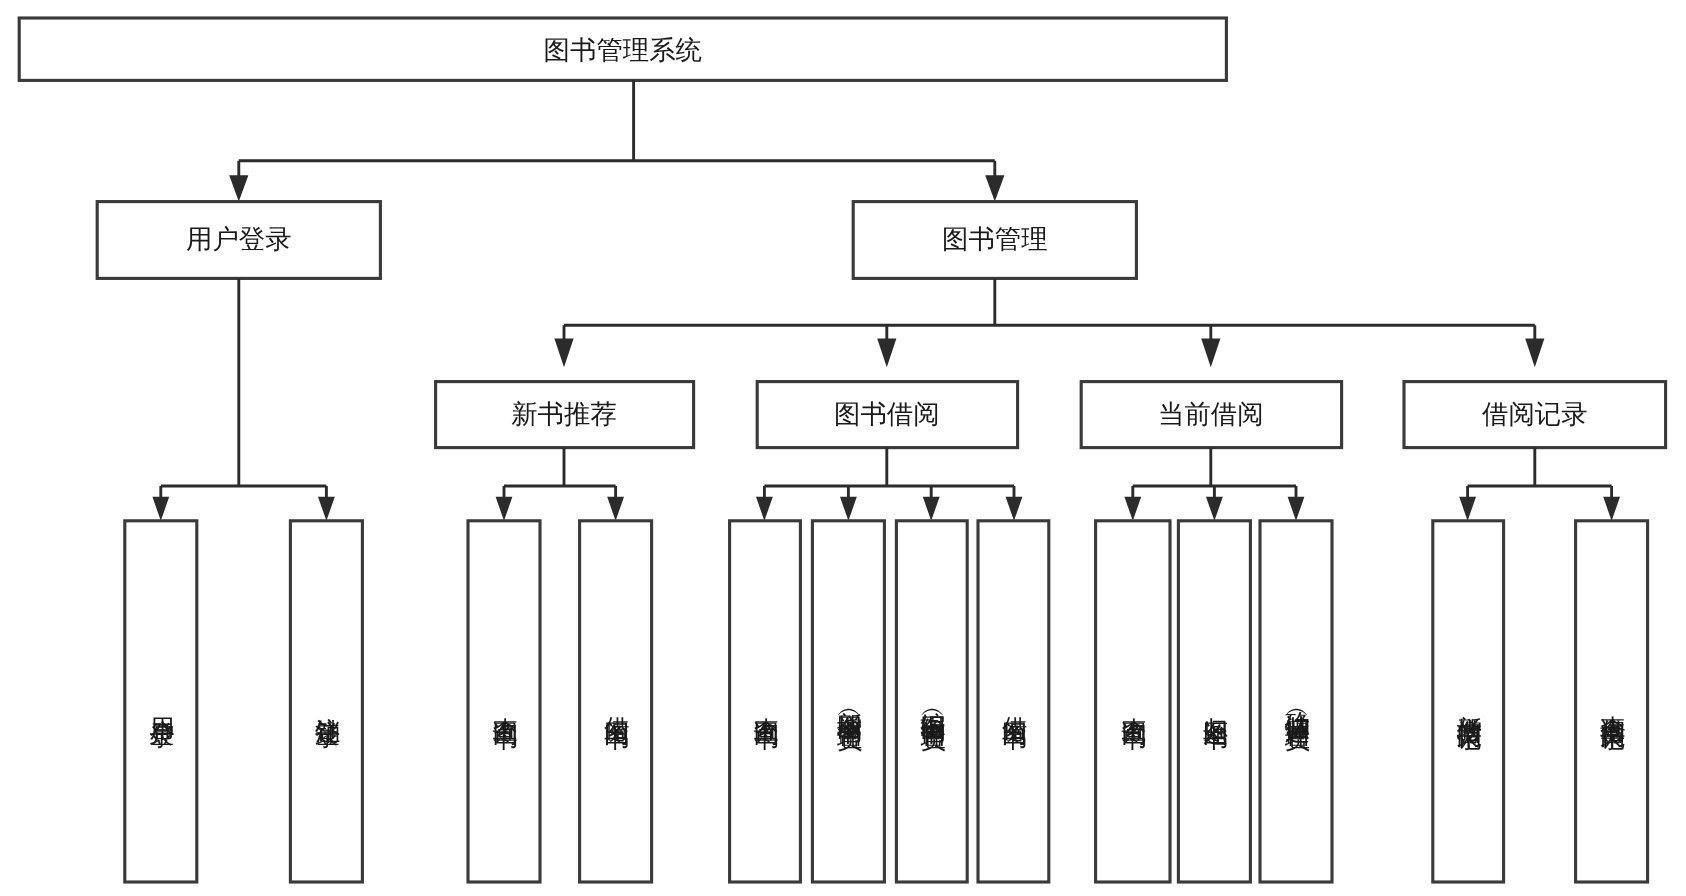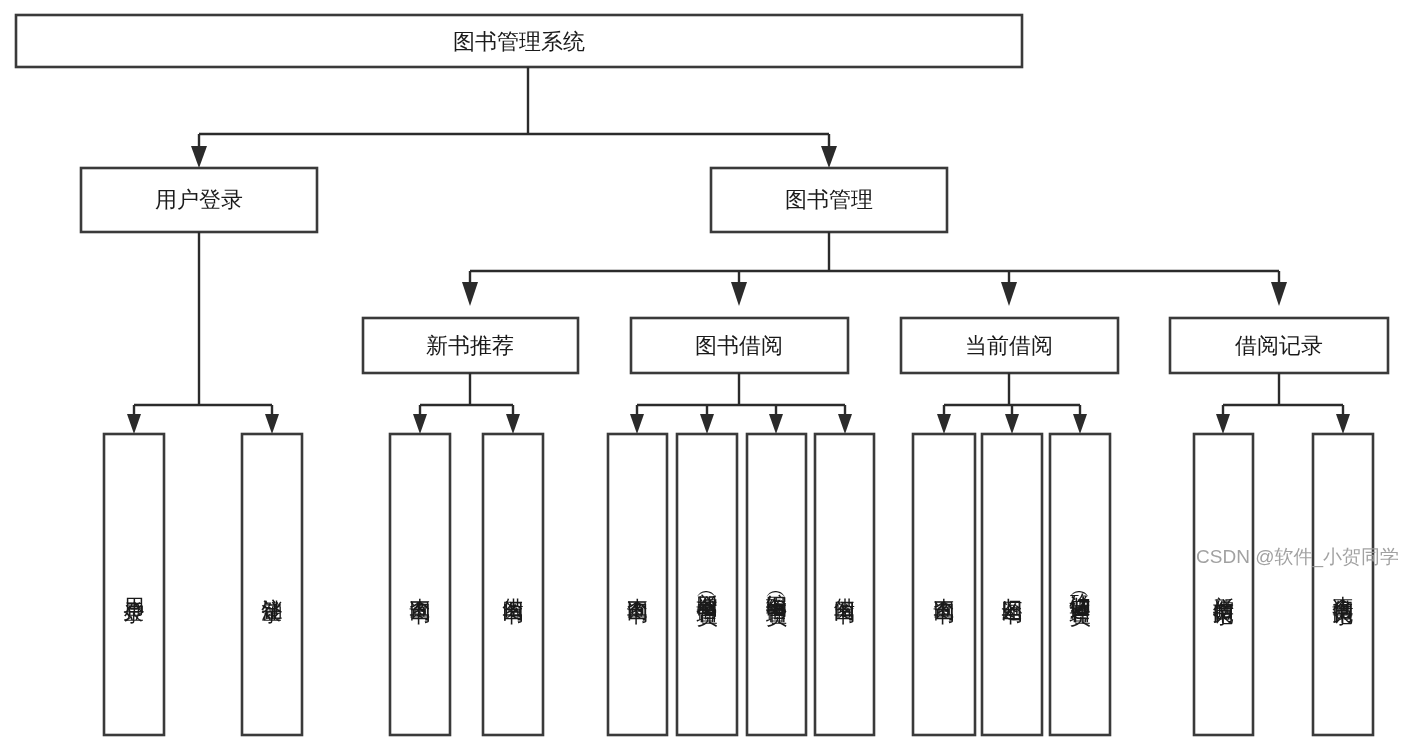--- a/index.html
+++ b/index.html
@@ -212,15 +212,14 @@
   <div class="vlabel" style="left:608px; top:434px; width:59px; height:301px;">查询图书</div>
   <div class="vlabel" style="left:677px; top:434px; width:60px; height:301px;">新增图书（管理员）</div>
   <div class="vlabel" style="left:747px; top:434px; width:59px; height:301px;">编辑图书（管理员）</div>
   <div class="vlabel" style="left:815px; top:434px; width:59px; height:301px;">借阅图书</div>
   <div class="vlabel" style="left:913px; top:434px; width:62px; height:301px;">查询图书</div>
   <div class="vlabel" style="left:982px; top:434px; width:60px; height:301px;">归还图书</div>
   <div class="vlabel" style="left:1050px; top:434px; width:60px; height:301px;">确认归还（管理员）</div>
   <div class="vlabel" style="left:1194px; top:434px; width:59px; height:301px;">新增借阅记录</div>
   <div class="vlabel" style="left:1313px; top:434px; width:60px; height:301px;">查询借阅记录</div>
 
-  <div class="watermark">CSDN @软件_小贺同学</div>
 
 </div>
 
 </body></html>

